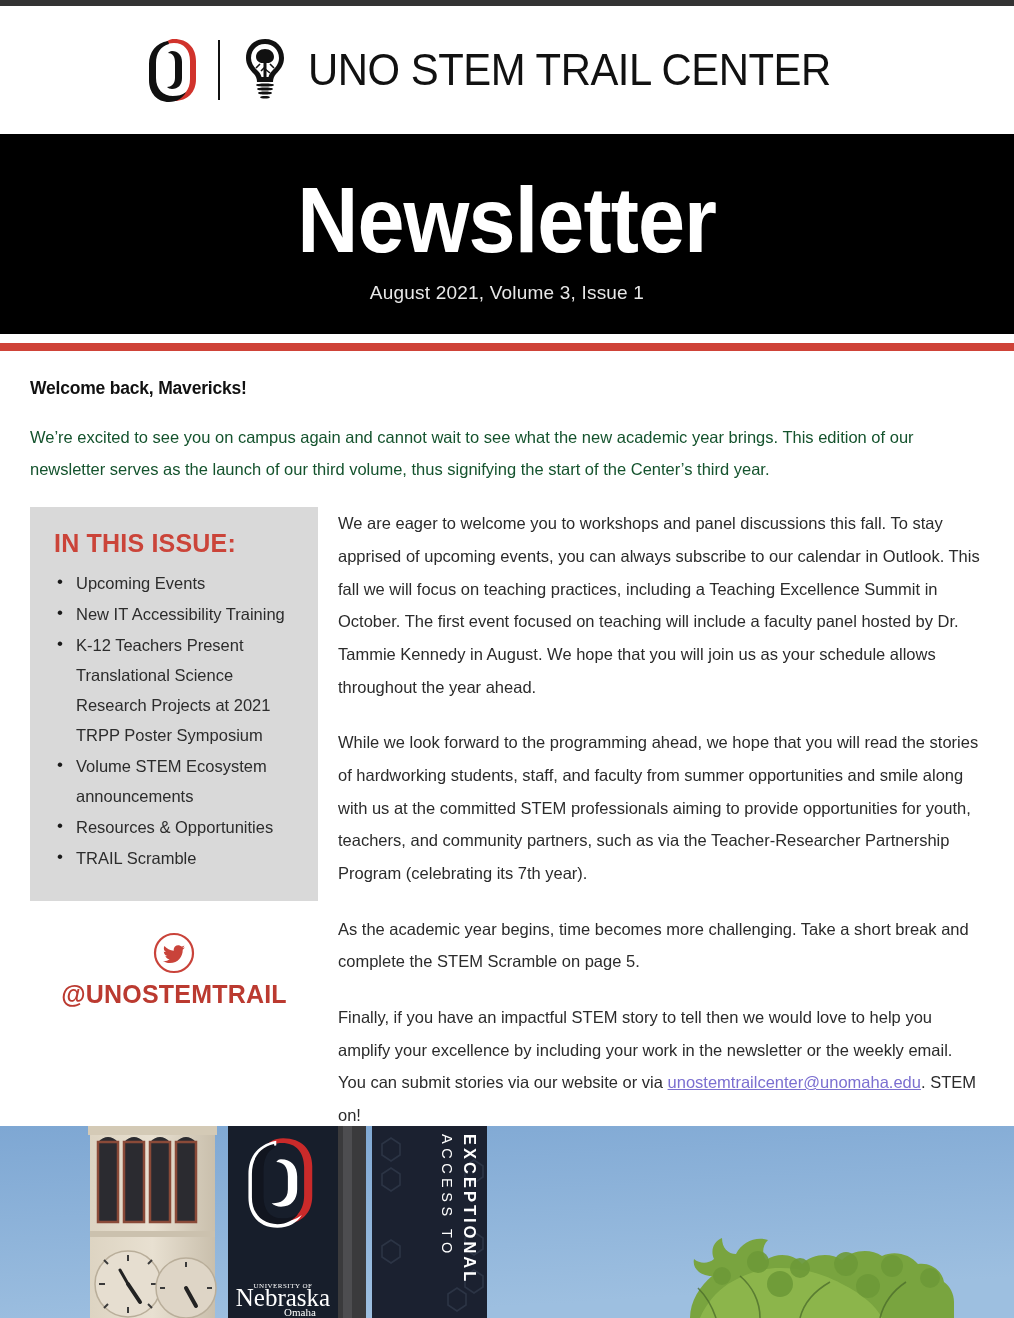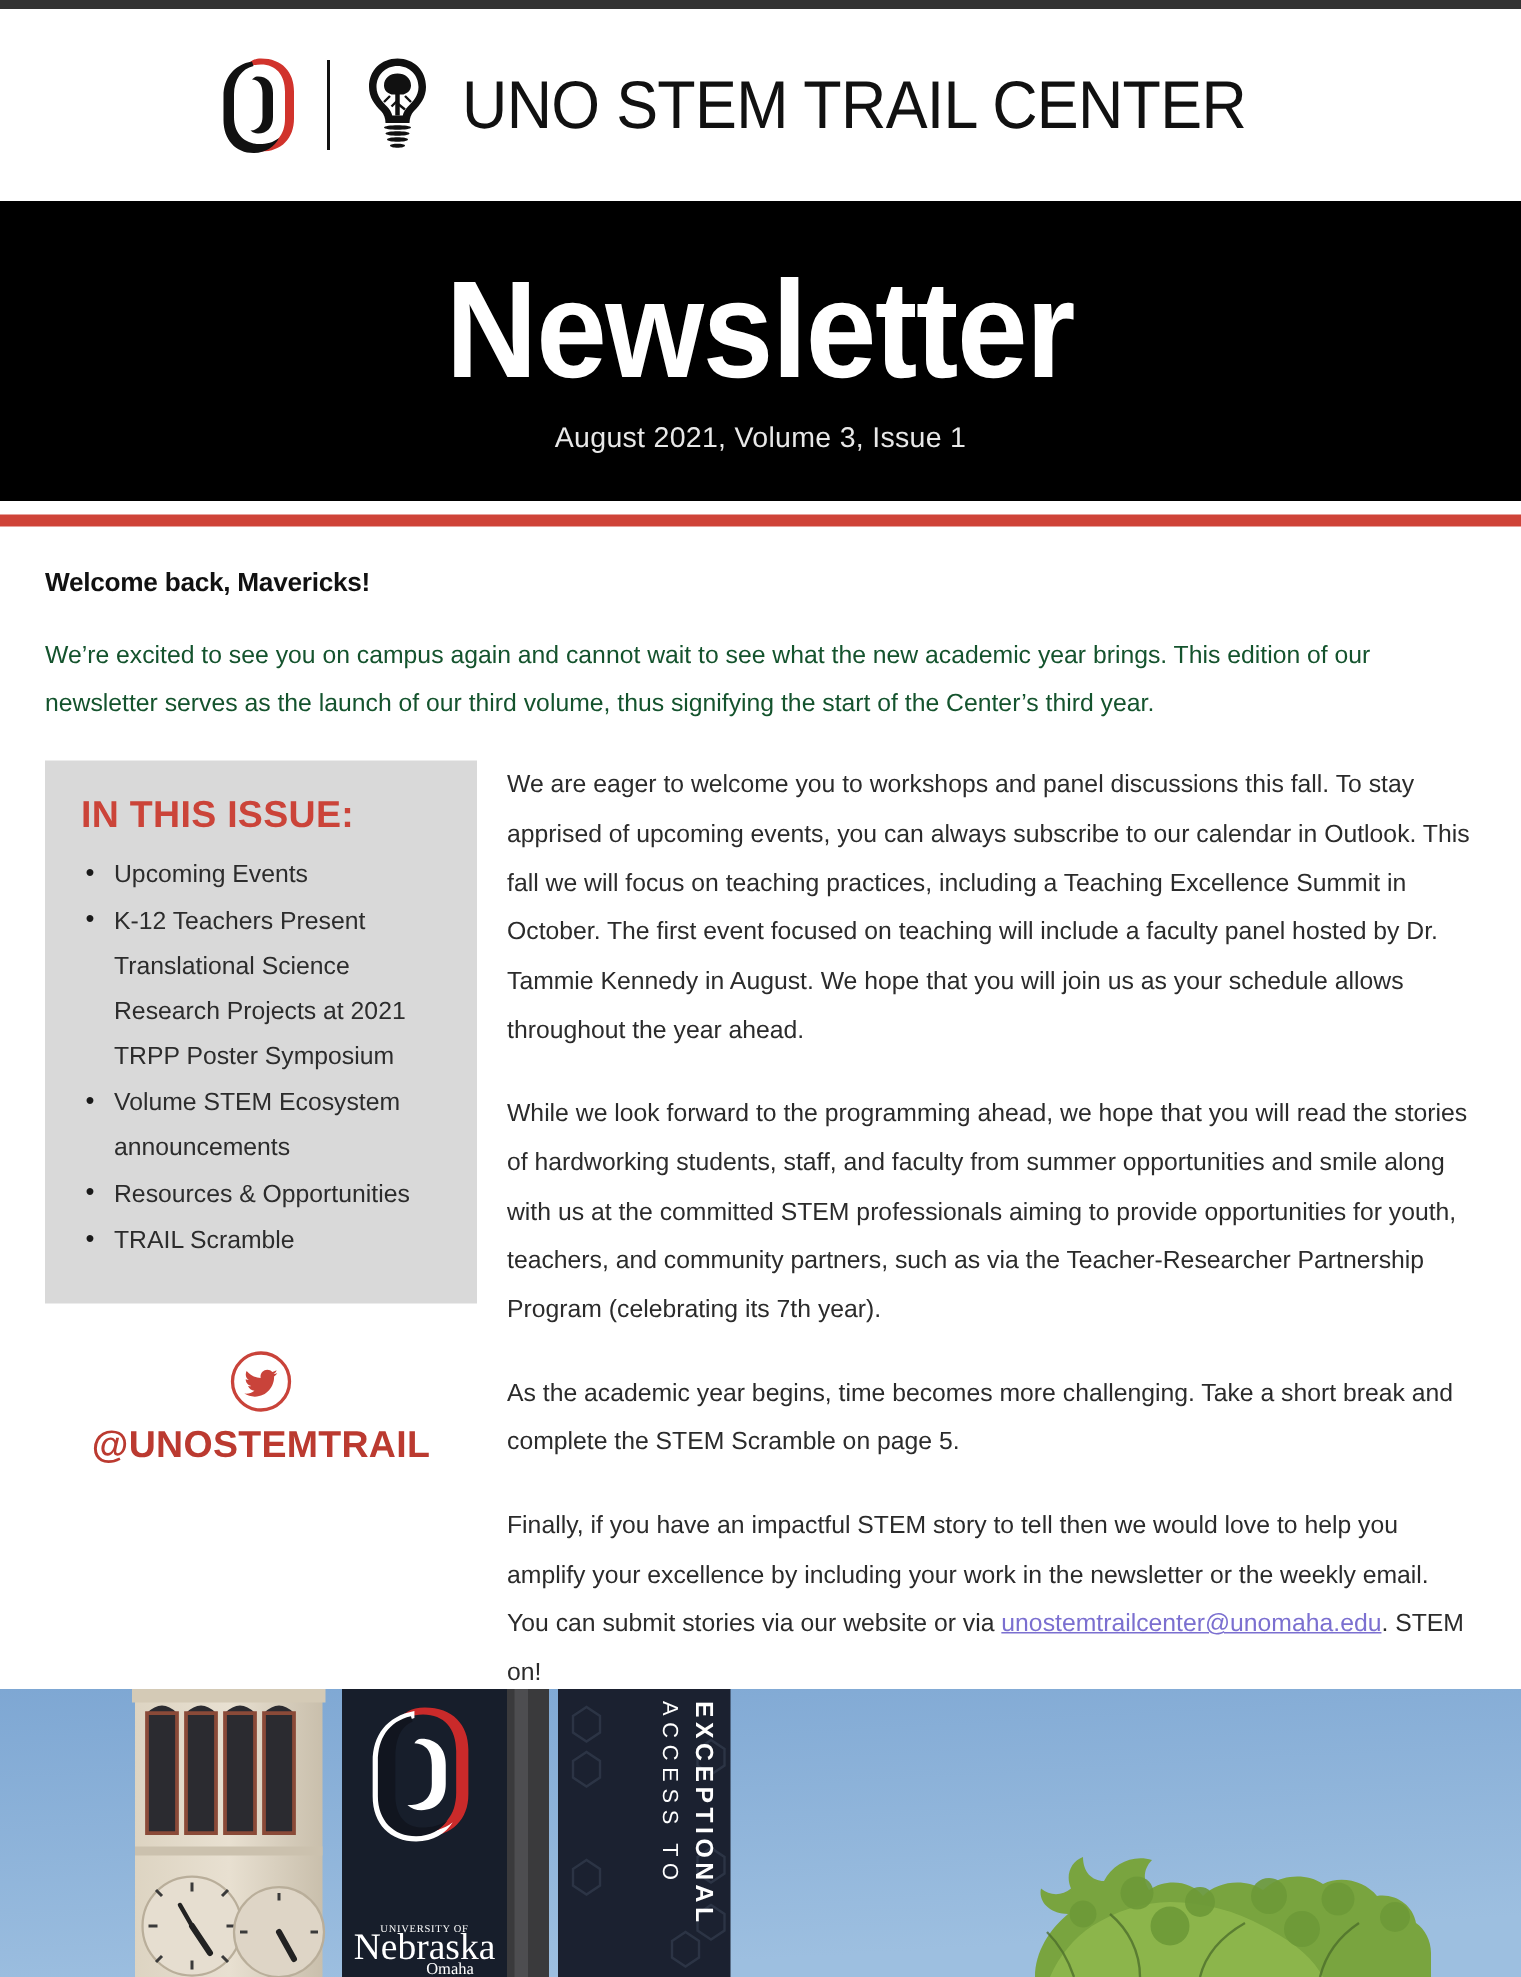--- a/index.html
+++ b/index.html
@@ -143,20 +143,21 @@
     <div class="intro">We’re excited to see you on campus again and cannot wait to see what the new academic year brings. This edition of our newsletter serves as the launch of our third volume, thus signifying the start of the Center’s third year.</div>
 
     <div class="cols">
 
       <div class="col-left">
 
         <div class="issue-box">
           <div class="issue-title">IN THIS ISSUE:</div>
           <ul class="issue-list">
             <li>Upcoming Events</li>
+            <li>New IT Accessibility Training</li>
             <li>K-12 Teachers Present Translational Science Research Projects at 2021 TRPP Poster Symposium</li>
             <li>Volume STEM Ecosystem announcements</li>
             <li>Resources &amp; Opportunities</li>
             <li>TRAIL Scramble</li>
           </ul>
         </div>
 
         <div class="twitter-block">
           <span class="tw-icon">
             <svg width="44" height="44" viewBox="0 0 44 44">

